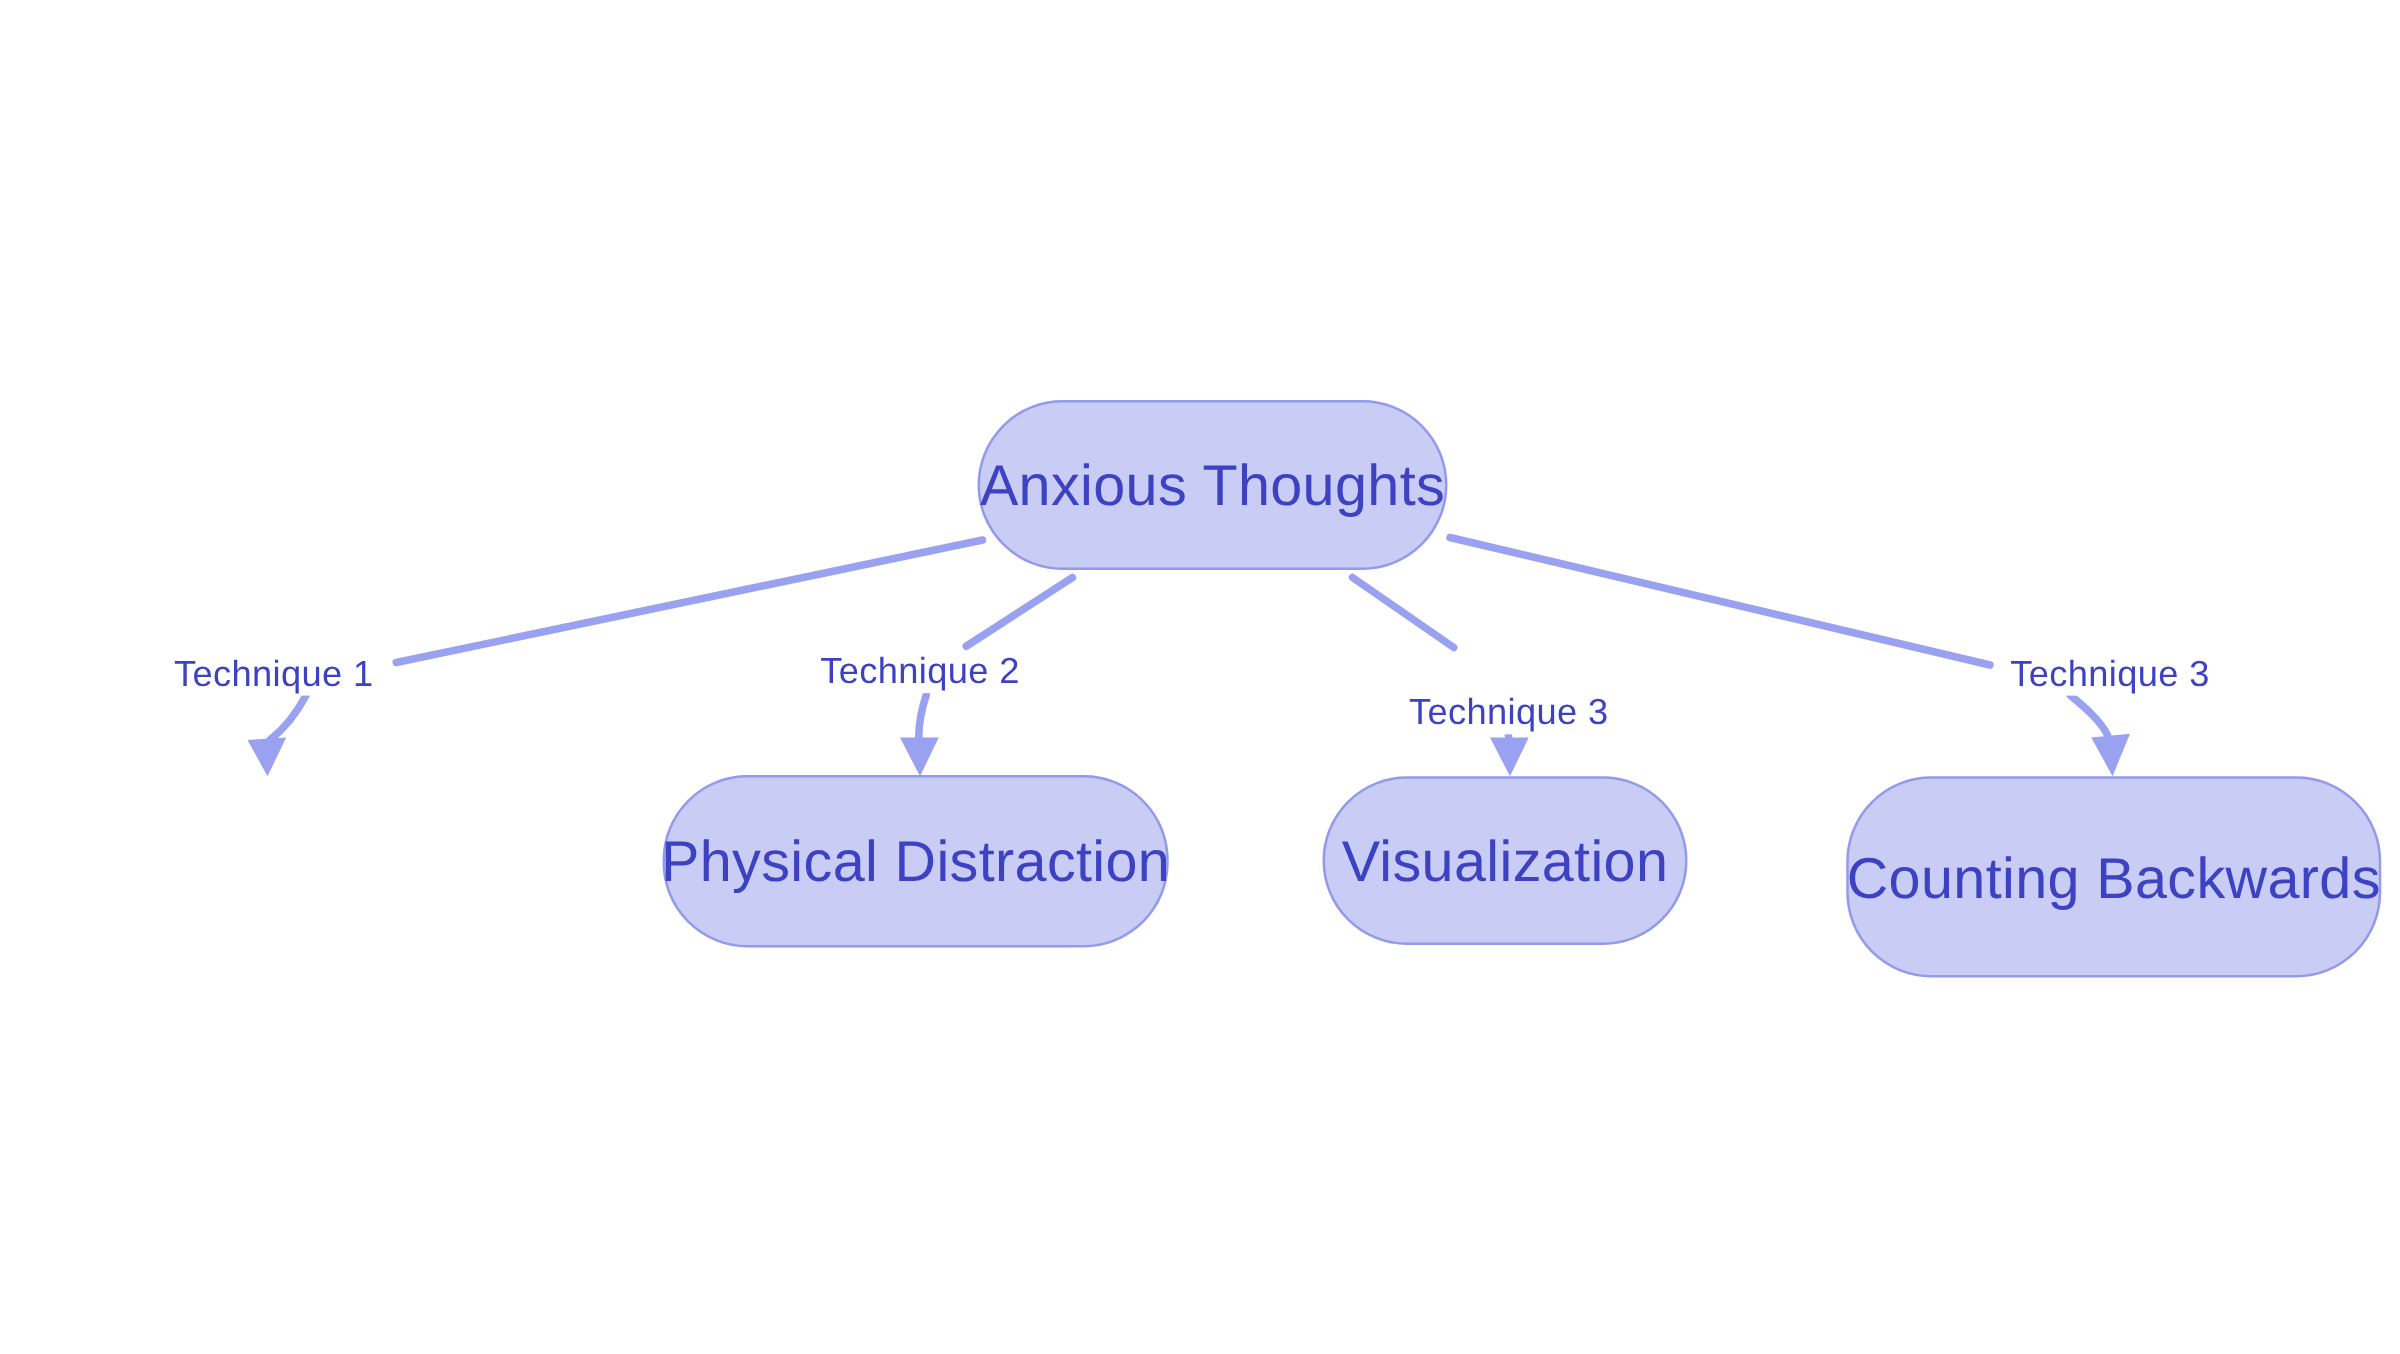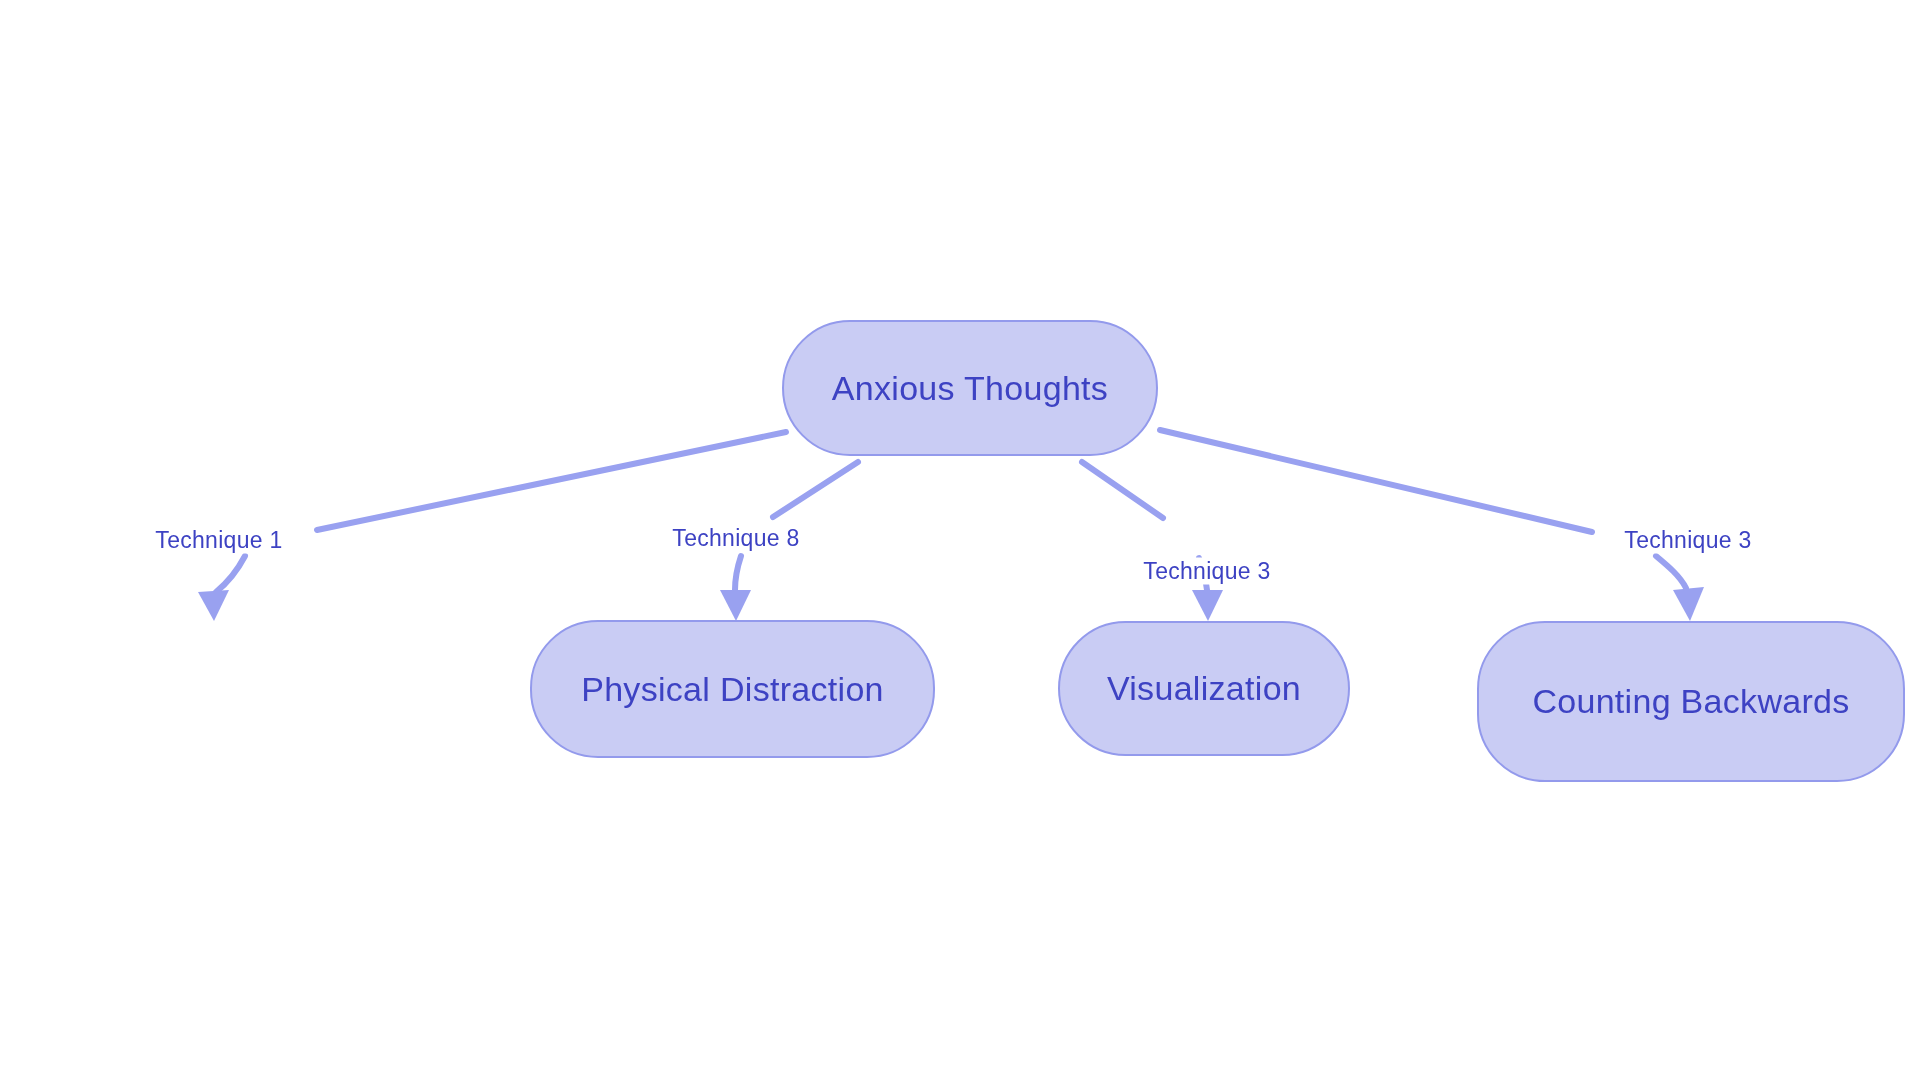--- a/index.html
+++ b/index.html
@@ -19,34 +19,34 @@
   }
   .canvas{position:absolute;left:0;top:0;width:1920px;height:1083px;}
   .edges{position:absolute;left:0;top:0;width:1920px;height:1083px;pointer-events:none;}
   .node{
     position:absolute;
     background:var(--node-fill);
     border:2px solid var(--node-border);
     border-radius:68px;
     display:flex;align-items:center;justify-content:center;
     color:var(--node-text);
-    font-size:34px;
+    font-size:46px;
     letter-spacing:0.3px;
     white-space:nowrap;
   }
   .node-root{left:782px;top:320px;width:376px;height:136px;}
   .node-c0{left:20px;top:621px;width:386px;height:136px;}
   .node-c1{left:530px;top:620px;width:405px;height:138px;}
   .node-c2{left:1058px;top:621px;width:292px;height:135px;}
   .node-c3{left:1477px;top:621px;width:428px;height:161px;}
   .edge-label{
     position:absolute;
     transform:translate(-50%,-50%);
     color:var(--node-text);
-    font-size:23px;
+    font-size:29px;
     letter-spacing:0.3px;
     background:var(--background);
     padding:0 4px;
     white-space:nowrap;
   }
   .elabel-0{left:219px;top:540px;}
   .elabel-1{left:736px;top:538px;}
   .elabel-2{left:1207px;top:538px;margin-top:33px;}
   .elabel-3{left:1688px;top:540px;}
   .edge-line{stroke:var(--edge);stroke-width:6;fill:none;stroke-linecap:round;}
@@ -82,21 +82,21 @@
       <path class="edge-line" d="M 1656 556 C 1668 566 1680 576 1686 588"></path>
       <polygon class="edge-arrow" points="1673,590 1704,587 1690,621"></polygon>
     </g>
   </svg>
 
   <div class="node node-root">
     <span>Anxious Thoughts</span>
   </div>
 
   <div class="edge-label elabel-0">Technique 1</div>
-  <div class="edge-label elabel-1">Technique 8</div>
+  <div class="edge-label elabel-1">Technique 2</div>
   <div class="edge-label elabel-2">Technique 3</div>
   <div class="edge-label elabel-3">Technique 3</div>
 
   <div class="node node-c1">
     <span>Physical Distraction</span>
   </div>
   <div class="node node-c2">
     <span>Visualization</span>
   </div>
   <div class="node node-c3">

